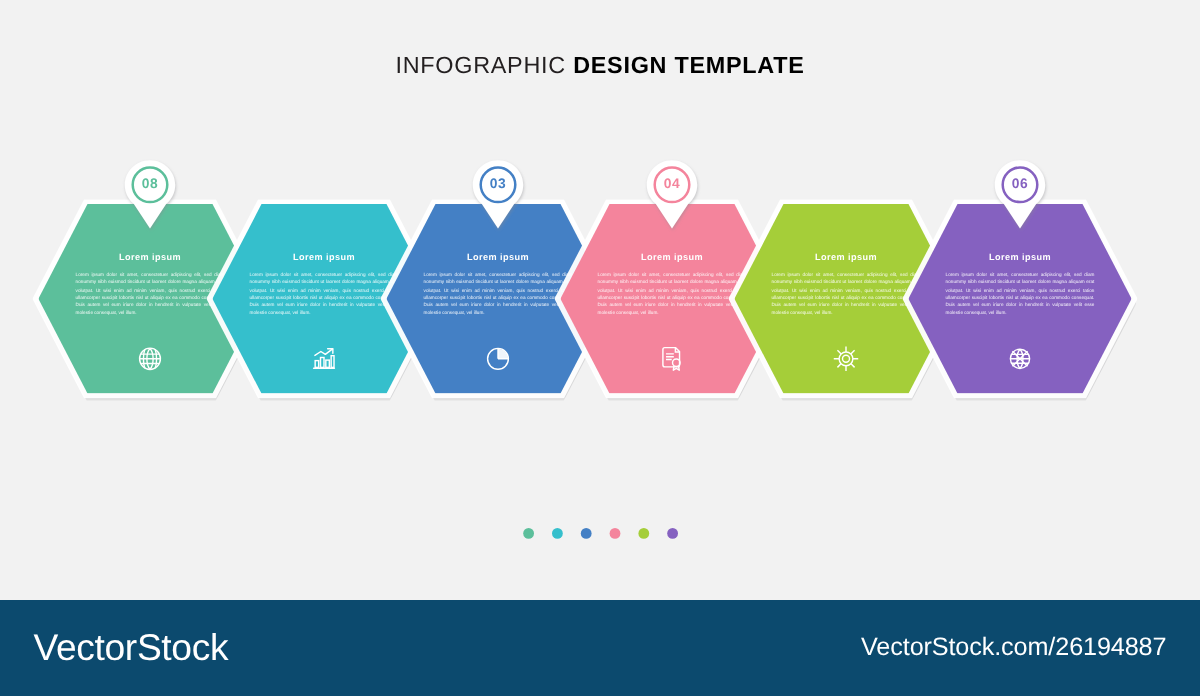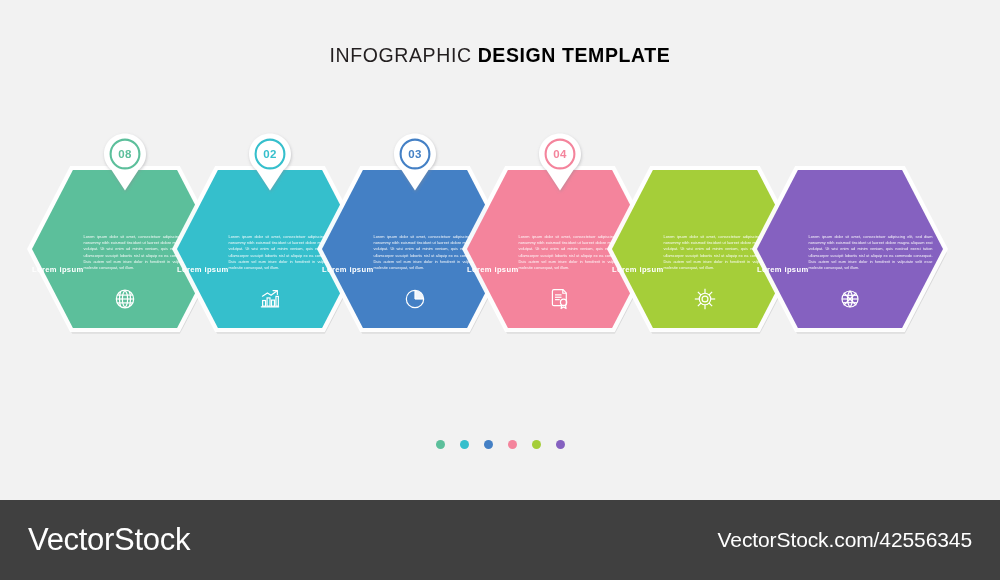--- a/index.html
+++ b/index.html
@@ -58,21 +58,21 @@
     background:rgba(120,120,125,0.22);
     -webkit-clip-path: polygon(0% 50%, 22% 0%, 78% 0%, 100% 50%, 78% 100%, 22% 100%);
     clip-path: polygon(0% 50%, 22% 0%, 78% 0%, 100% 50%, 78% 100%, 22% 100%);
     filter: blur(3px);
   }
 
   
   .hex-content {
     position:absolute; left:0; top:38px;
     width:186px; height:158px;
-    display:flex; flex-direction:row; align-items:center;
+    display:flex; flex-direction:column; align-items:center;
   }
   .hex-heading {
     margin-top:40px;
     font-size:7.6px;
     font-weight:bold;
     color:#ffffff;
     letter-spacing:0.35px;
   }
   .hex-body {
     margin-top:7px;
@@ -111,21 +111,21 @@
   #dots {
     position:absolute; left:0; top:440px; width:1000px;
     display:flex; justify-content:center; gap:15px;
   }
   .dot { width:9px; height:9px; border-radius:50%; }
 
   
   #footer {
     position:absolute; left:0; top:500px;
     width:1000px; height:80px;
-    background:#404040;
+    background:#0c4a6e;
     display:flex; align-items:center; justify-content:space-between;
     padding:0 28px;
     gap:48px;
   }
   #wm-logo { color:#ffffff; font-size:31px; letter-spacing:-0.3px; }
   #wm-url  { color:#ffffff; font-size:21px; letter-spacing:-0.1px; }
 </style>
 </head>
 <body style="background: rgb(242, 242, 242);">
 
@@ -182,32 +182,20 @@
               <path d="M4 19.2h16" stroke-linecap="round"></path>
               <rect x="5.2" y="13.4" width="2.7" height="5.2"></rect>
               <rect x="9.3" y="11" width="2.7" height="7.6"></rect>
               <rect x="13.4" y="13" width="2.7" height="5.6"></rect>
               <rect x="17.5" y="9.6" width="2.2" height="9"></rect>
               <path d="M5 9.4l4.6-3 3.4 2.2 5.6-4.2" stroke-linecap="round" stroke-linejoin="round"></path>
               <path d="M14.8 4.2h4v3.6" stroke-linecap="round" stroke-linejoin="round"></path>
             </svg>
           </div>
         </div>
-        <div class="pin">
-          <svg viewBox="0 0 52 62">
-            <defs>
-              <filter id="pinsh-35bfcc" x="-40%" y="-30%" width="190%" height="180%">
-                <feDropShadow dx="0.6" dy="1.4" stdDeviation="1.5" flood-color="#8a8a90" flood-opacity="0.45"></feDropShadow>
-              </filter>
-            </defs>
-            <path filter="url(#pinsh-35bfcc)" fill="#ffffff" d="M26 1.5C14.4 1.5 5 10.7 5 22.1c0 6.3 2.9 11.9 7.4 15.7L26 58.5l13.6-20.7c4.5-3.8 7.4-9.4 7.4-15.7C47 10.7 37.6 1.5 26 1.5z"></path>
-            <circle cx="26" cy="22" r="14.4" fill="none" stroke="#35bfcc" stroke-width="2.1"></circle>
-          </svg>
-          <div class="pin-num" style="color: rgb(53, 191, 204);">02</div>
-        </div>
       </div>
       <div class="item" style="left: 322px; z-index: 12;">
         <div class="hex-shadow"></div>
         <div class="hex-rim"></div>
         <div class="hex" style="background: rgb(68, 128, 197);"></div>
         <div class="hex-content">
           <div class="hex-heading">Lorem ipsum</div>
           <div class="hex-body">Lorem ipsum dolor sit amet, consectetuer adipiscing elit, sed diam nonummy nibh euismod tincidunt ut laoreet dolore magna aliquam erat volutpat. Ut wisi enim ad minim veniam, quis nostrud exerci tation ullamcorper suscipit lobortis nisl ut aliquip ex ea commodo consequat. Duis autem vel eum iriure dolor in hendrerit in vulputate velit esse molestie consequat, vel illum.</div>
           <div class="hex-icon">
             <svg viewBox="0 0 24 24" fill="none" stroke="#ffffff" stroke-width="1.1">
@@ -299,29 +287,41 @@
               <path d="M4.6 12h14.8"></path>
               <path d="M5.6 8.6h12.8"></path>
               <path d="M5.6 15.4h12.8"></path>
               <path d="M12 4.6c-3 3.2-3 11.6 0 14.8"></path>
               <path d="M12 4.6c3 3.2 3 11.6 0 14.8"></path>
               <path d="M6.2 6.2l11.6 11.6"></path>
               <path d="M17.8 6.2L6.2 17.8"></path>
             </svg>
           </div>
         </div>
+        <div class="pin">
+          <svg viewBox="0 0 52 62">
+            <defs>
+              <filter id="pinsh-8561c0" x="-40%" y="-30%" width="190%" height="180%">
+                <feDropShadow dx="0.6" dy="1.4" stdDeviation="1.5" flood-color="#8a8a90" flood-opacity="0.45"></feDropShadow>
+              </filter>
+            </defs>
+            <path filter="url(#pinsh-8561c0)" fill="#ffffff" d="M26 1.5C14.4 1.5 5 10.7 5 22.1c0 6.3 2.9 11.9 7.4 15.7L26 58.5l13.6-20.7c4.5-3.8 7.4-9.4 7.4-15.7C47 10.7 37.6 1.5 26 1.5z"></path>
+            <circle cx="26" cy="22" r="14.4" fill="none" stroke="#8561c0" stroke-width="2.1"></circle>
+          </svg>
+          <div class="pin-num" style="color: rgb(133, 97, 192);">06</div>
+        </div>
       </div>
     </div>
 
   <div id="dots">
       <div class="dot" style="background: rgb(92, 191, 155);"></div>
       <div class="dot" style="background: rgb(53, 191, 204);"></div>
       <div class="dot" style="background: rgb(68, 128, 197);"></div>
       <div class="dot" style="background: rgb(244, 132, 156);"></div>
       <div class="dot" style="background: rgb(165, 206, 57);"></div>
       <div class="dot" style="background: rgb(133, 97, 192);"></div>
     </div>
 </div>
 
 <div id="footer">
   <div id="wm-logo">VectorStock</div>
-  <div id="wm-url">VectorStock.com/42556345</div>
+  <div id="wm-url">VectorStock.com/26194887</div>
 </div>
 
 </body></html>

